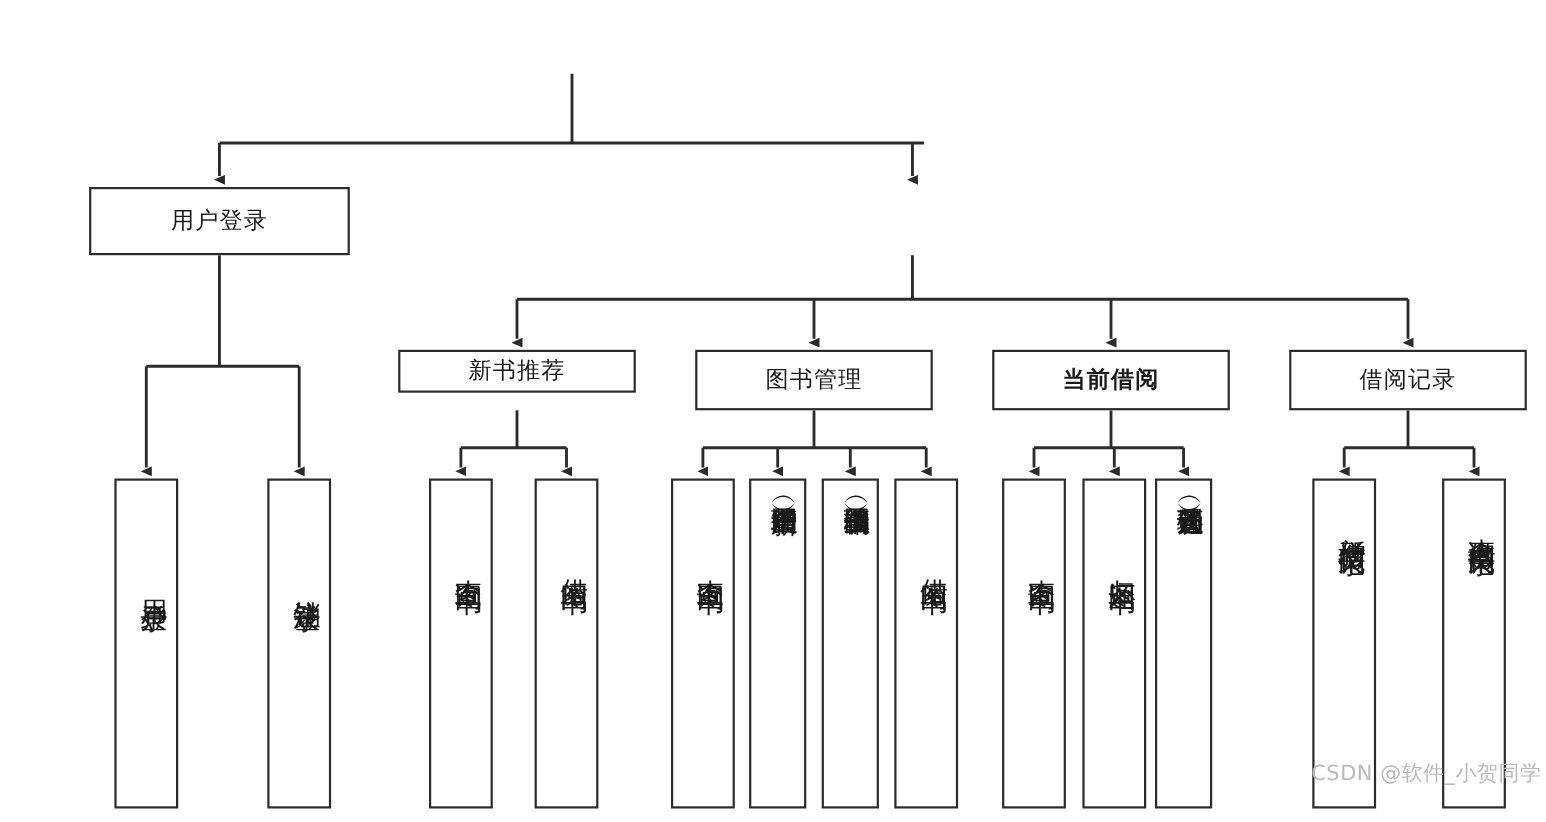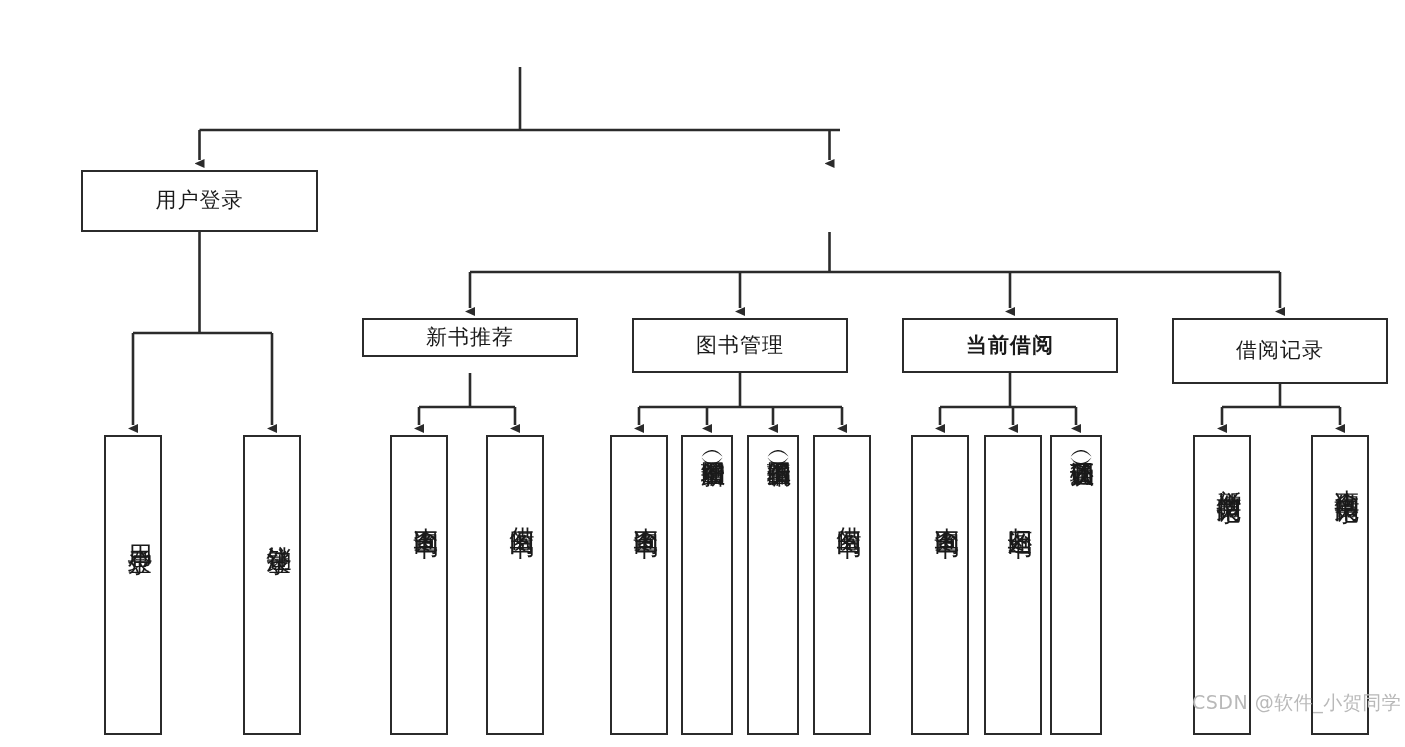--- a/index.html
+++ b/index.html
@@ -127,21 +127,21 @@
 
   <div class="node horizontal" style="left:362px; top:318px; width:216px; height:39px;">
     <span>新书推荐</span>
   </div>
   <div class="node horizontal" style="left:632px; top:318px; width:216px; height:55px;">
     <span>图书管理</span>
   </div>
   <div class="node horizontal" style="left:902px; top:318px; width:216px; height:55px;font-weight:bold;">
     <span>当前借阅</span>
   </div>
-  <div class="node horizontal" style="left:1172px; top:318px; width:216px; height:66px;">
+  <div class="node horizontal" style="left:1172px; top:318px; width:216px; height:55px;">
     <span>借阅记录</span>
   </div>
 
   <div class="node vertical" style="left:104px; top:435px; width:58px; height:300px;">
     <span class="vtext" style="margin-top:88px; margin-left:14px;">用户登录</span>
   </div>
   <div class="node vertical" style="left:243px; top:435px; width:58px; height:300px;">
     <span class="vtext" style="margin-top:88px; margin-left:14px;">注销登录</span>
   </div>
 

